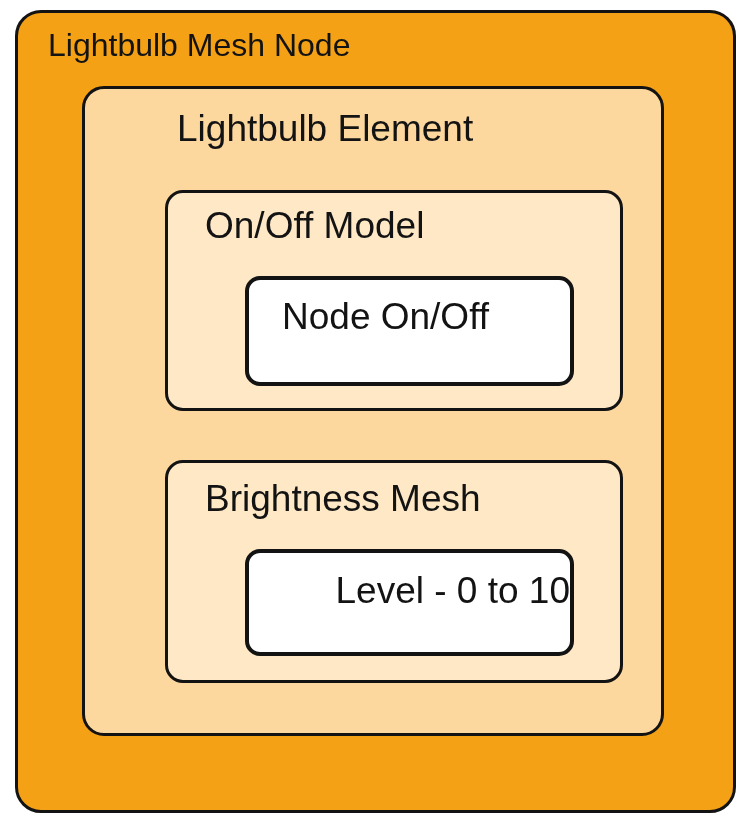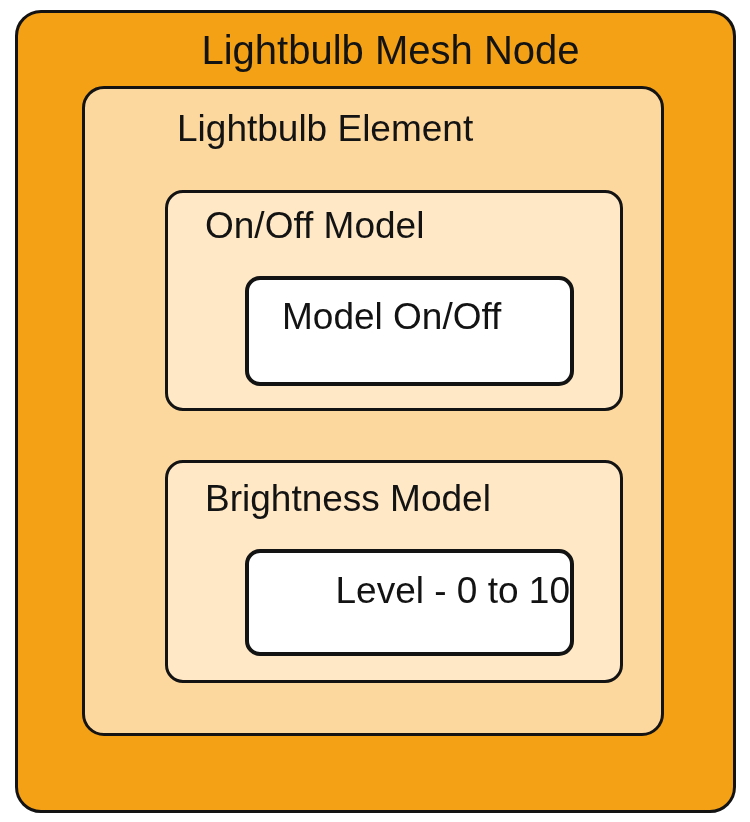--- a/index.html
+++ b/index.html
@@ -48,47 +48,47 @@
     background: var(--state-fill, #ffffff);
     border-radius: 15px;
     border-width: 4px;
   }
   .state-onoff { top: 83px; height: 110px; }
   .state-level { top: 86px; height: 107px; }
   .label {
     line-height: 1.2;
     white-space: nowrap;
   }
-  .node-label     { font-size: 40px; margin: 13px 0 0 30px; text-align: center; }
+  .node-label     { font-size: 32px; margin: 13px 0 0 30px; }
   .element-label  { font-size: 37px; margin: 18px 0 0 52px; }
   .onoff-label    { font-size: 37px; margin: 11px 0 0 37px; }
   .state-onoff-label { font-size: 37px; margin: 15px 0 0 33px; }
   .brightness-label  { font-size: 37px; margin: 14px 0 0 37px; }
   .state-level-label { font-size: 37px; margin: 16px 0 0 33px; text-align: right; }
 </style>
 </head>
 <body>
 
 <div id="stage">
   <div class="box node-box">
     <div class="label node-label">Lightbulb Mesh Node</div>
 
     <div class="box element-box">
       <div class="label element-label">Lightbulb Element</div>
 
       <div class="box model-box onoff-box">
         <div class="label onoff-label">On/Off Model</div>
 
         <div class="box state-box state-onoff">
-          <div class="label state-onoff-label">Model On/Off</div>
+          <div class="label state-onoff-label">Node On/Off</div>
         </div>
       </div>
 
       <div class="box model-box brightness-box">
-        <div class="label brightness-label">Brightness Model</div>
+        <div class="label brightness-label">Brightness Mesh</div>
 
         <div class="box state-box state-level">
           <div class="label state-level-label">Level - 0 to 10</div>
         </div>
       </div>
     </div>
   </div>
 </div>
 
 </body></html>

